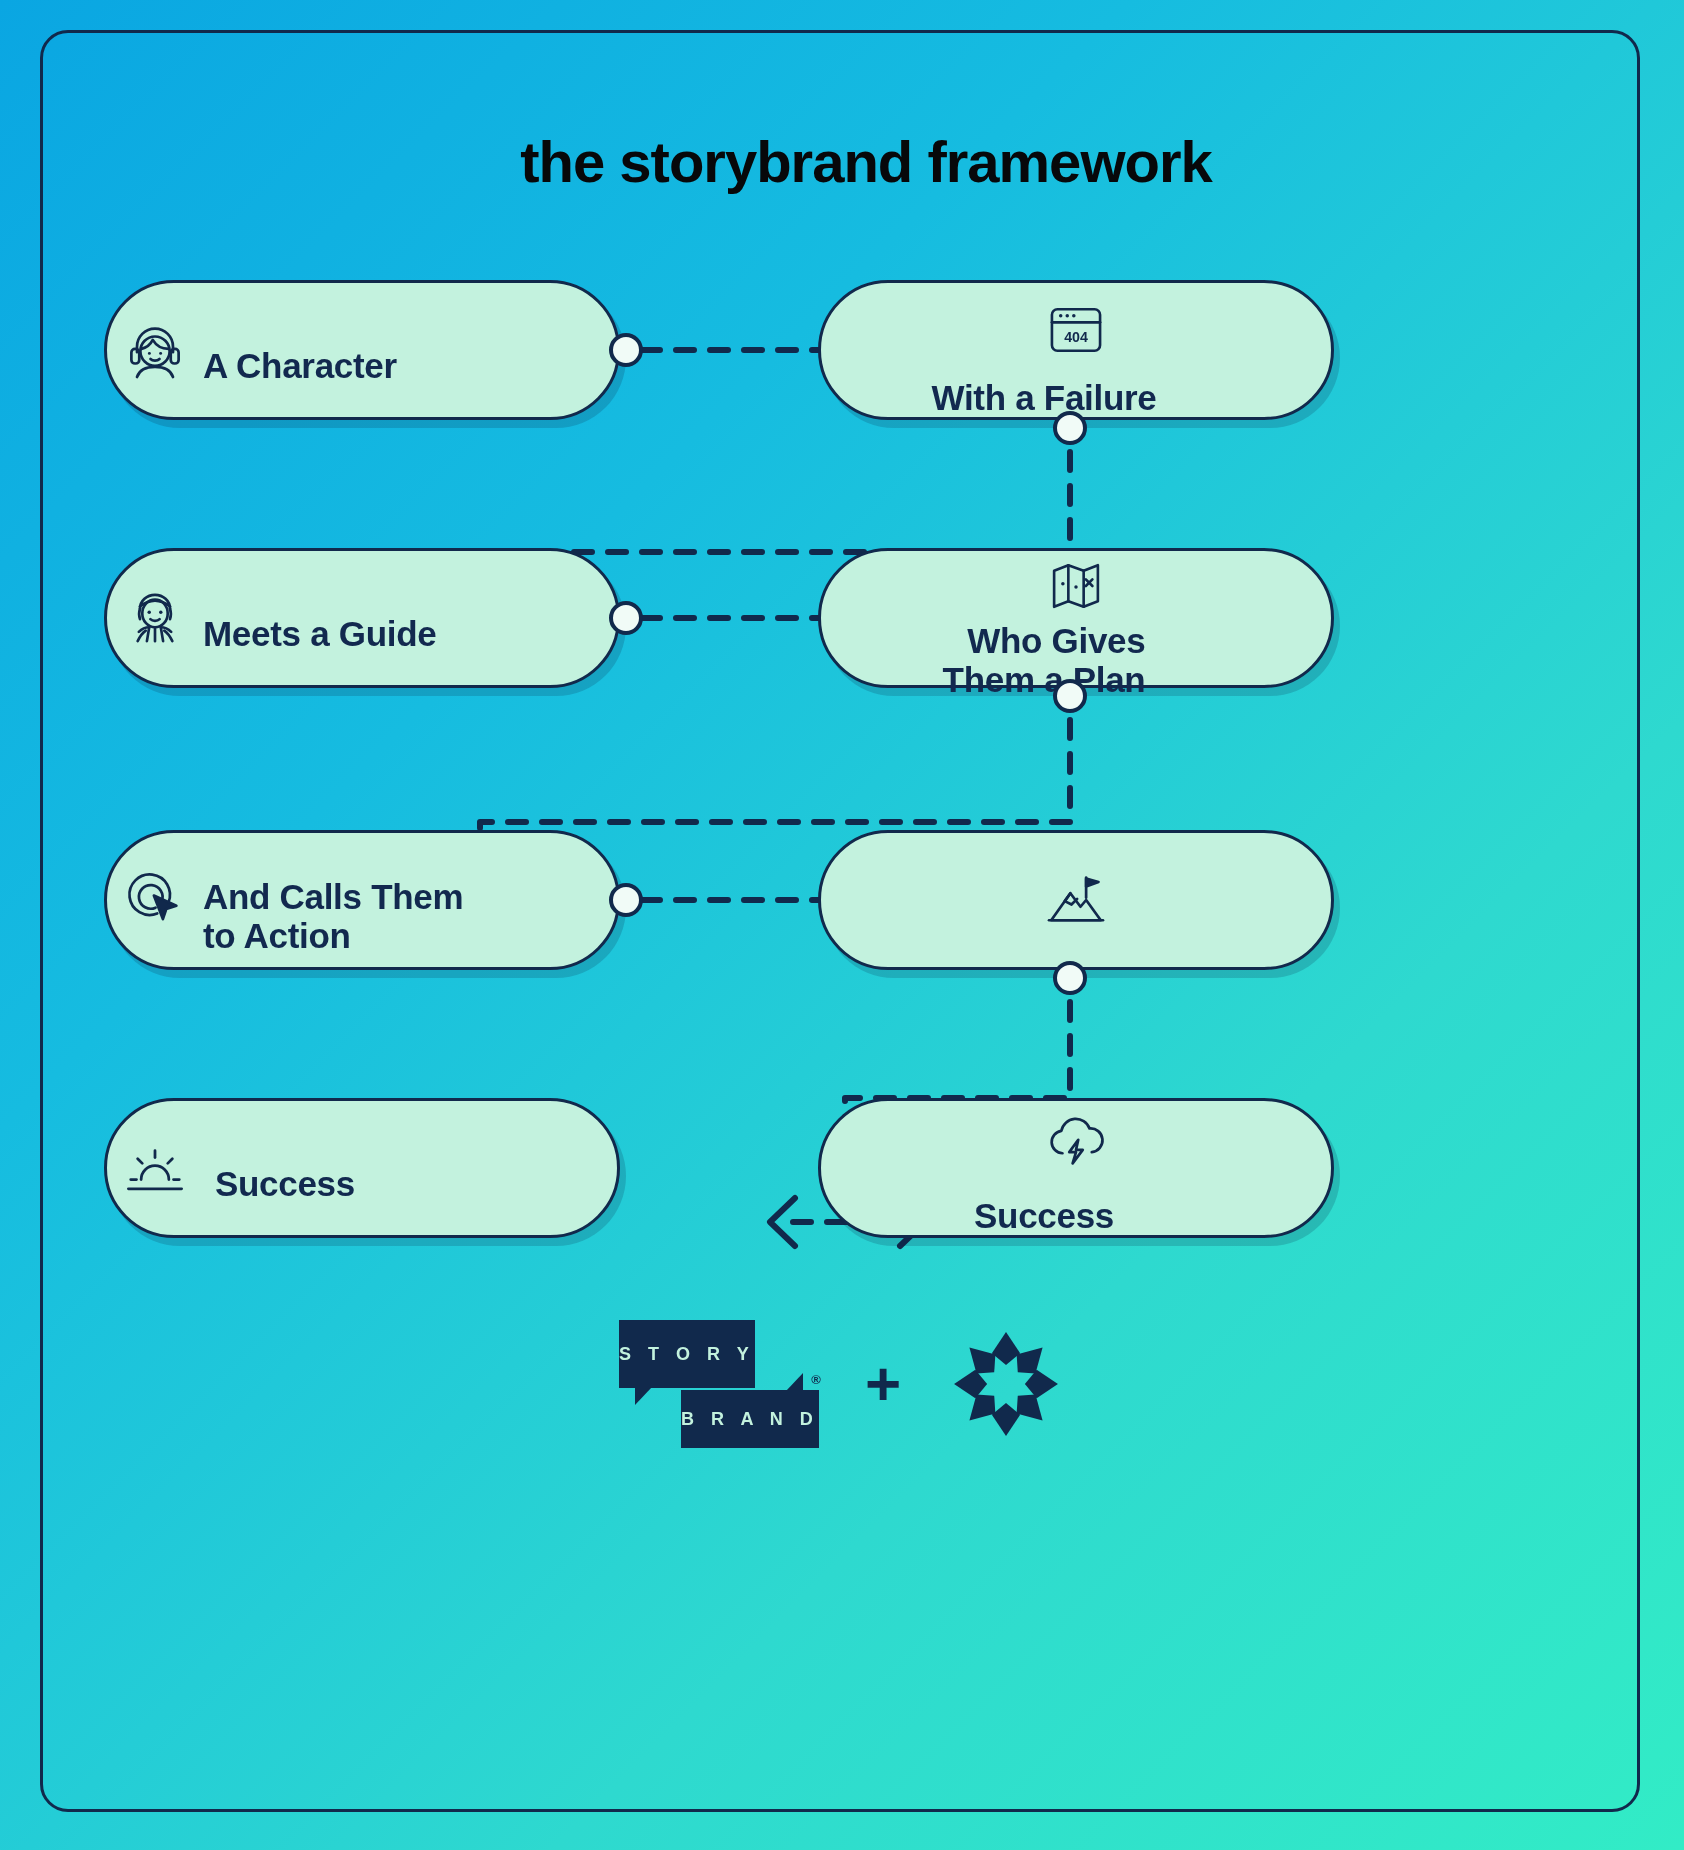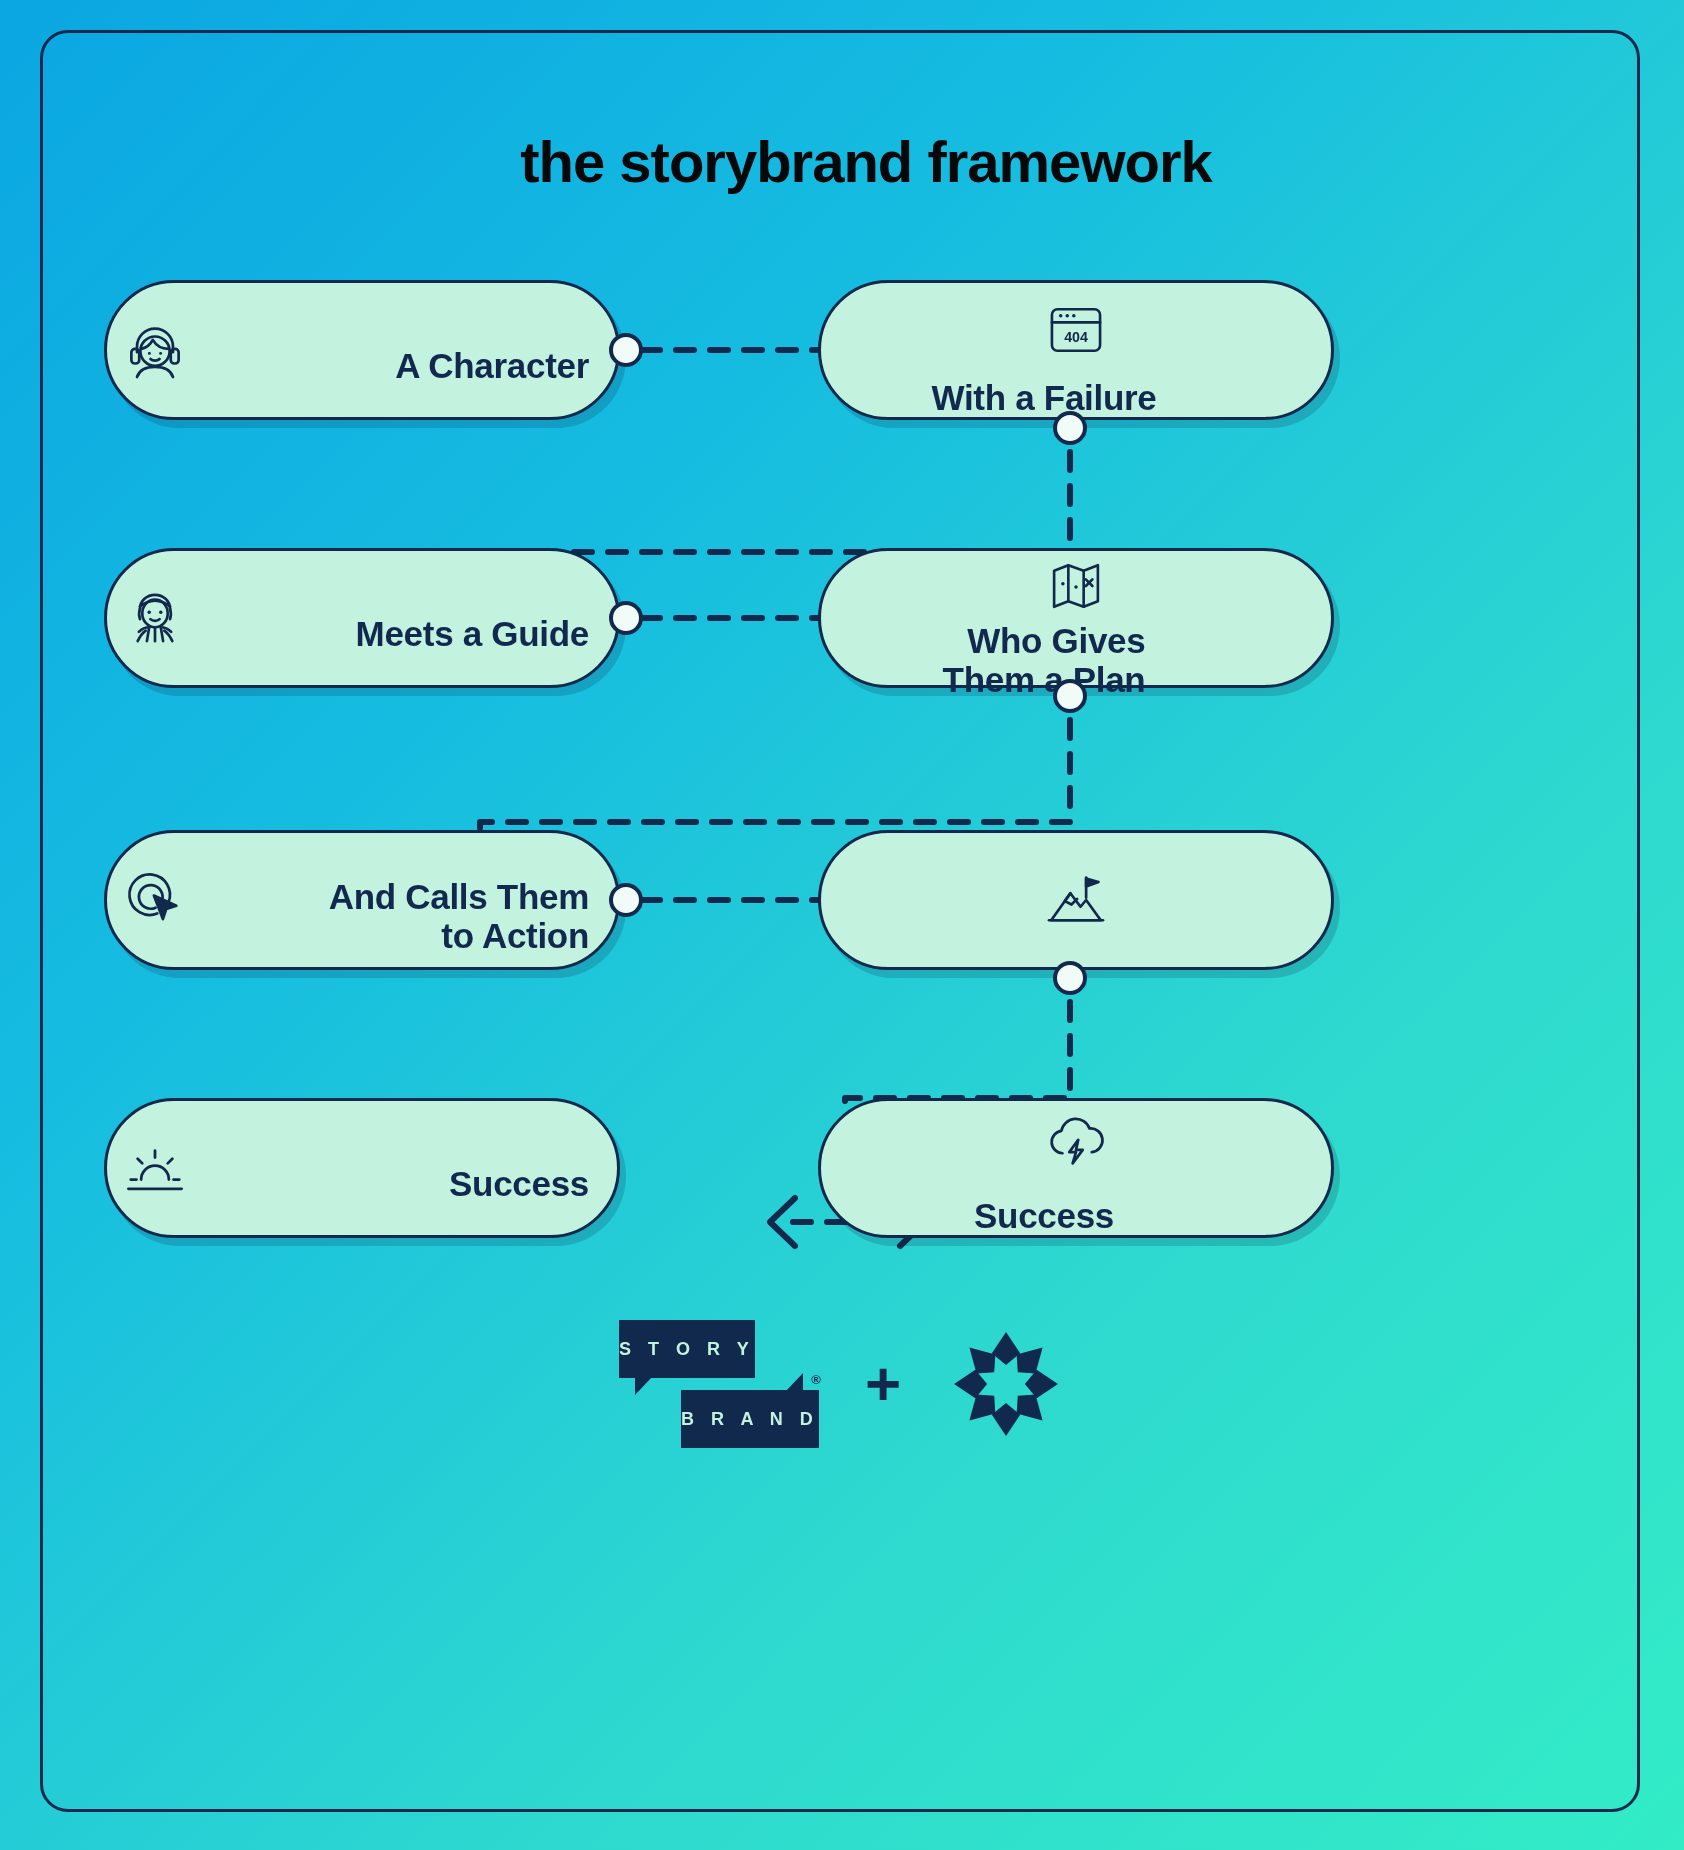--- a/index.html
+++ b/index.html
@@ -35,21 +35,21 @@
   .pill.right{ left:818px;width:516px;flex-direction:column; }
   .pill .ico{
     width:96px;min-width:96px;height:100%;
     display:flex;align-items:center;justify-content:center;
   }
   .pill .ico svg{display:block;}
   .pill .lbl{
     flex:1;font-size:35px;font-weight:bold;color:#12294f;
     line-height:1.12;letter-spacing:-.3px;
   }
-  .pill.left .lbl{ text-align:right;padding-right:28px;margin-top:32px; }
+  .pill.left .lbl{ text-align:left;padding-right:28px;margin-top:32px; }
   .pill.right .lbl{ text-align:right;padding-right:64px; }
 
   .r1{top:280px;height:140px;}
   .r2{top:548px;height:140px;}
   .r3{top:830px;height:140px;}
   .r4{top:1098px;height:140px;gap:12px;}
 
   
   .node{
     position:absolute;width:34px;height:34px;border-radius:50%;
@@ -59,21 +59,21 @@
   
   .links{position:absolute;left:0;top:0;width:1684px;height:1850px;pointer-events:none;}
 
   
   .footer{
     position:absolute;left:0;top:1320px;width:1684px;
     display:flex;align-items:center;justify-content:center;gap:46px;
   }
   .sb-logo{position:relative;width:200px;height:128px;}
   .sb-top{
-    position:absolute;left:0;top:0;width:136px;height:58px;background:#11294c;
+    position:absolute;left:0;top:0;width:136px;height:68px;background:#11294c;
     display:flex;align-items:center;justify-content:center;
   }
   .sb-top:after{
     content:"";position:absolute;left:16px;bottom:-17px;
     border-left:17px solid #11294c;border-bottom:18px solid transparent;
   }
   .sb-bot{
     position:absolute;left:62px;top:70px;width:138px;height:58px;background:#11294c;
     display:flex;align-items:center;justify-content:center;
   }

